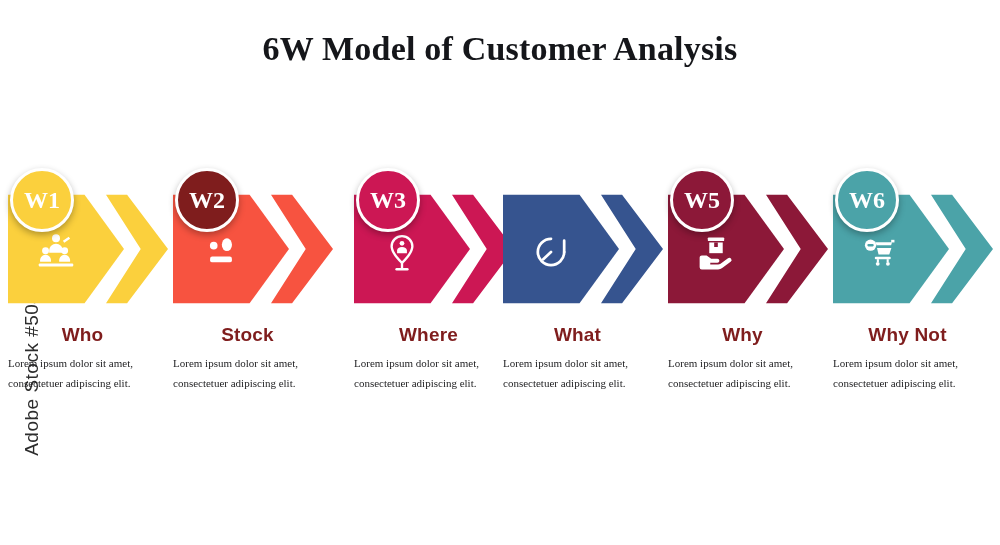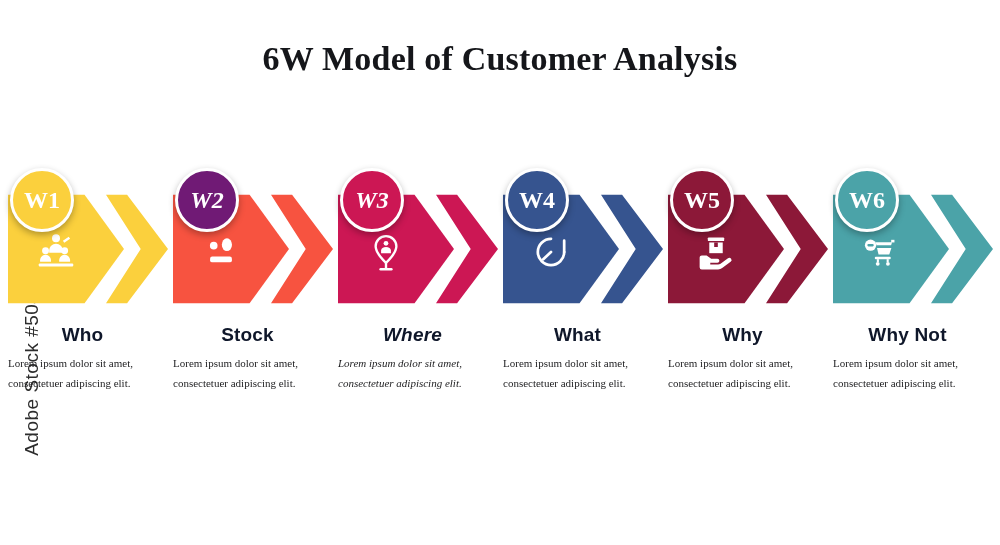--- a/index.html
+++ b/index.html
@@ -7,21 +7,21 @@
     width:1000px;height:545px;
     background:#ffffff;
     font-family:"Liberation Sans",sans-serif;
     overflow:hidden;
     position:relative;
   }
   .canvas{position:absolute;inset:0;background:#fff;}
 
   
   .title{
-    position:absolute;top:40px;left:0;width:1000px;
+    position:absolute;top:30px;left:0;width:1000px;
     text-align:center;
     font-family:"Liberation Serif",serif;
     font-size:34px;font-weight:700;color:#15161a;
     letter-spacing:.2px;
   }
 
   
   .watermark{
     position:absolute;left:-98px;top:330px;
     width:260px;
@@ -75,21 +75,21 @@
     z-index:2;
     display:flex;align-items:center;justify-content:center;
   }
   .icon svg{display:block;}
 
   
   .heading{
     position:absolute;top:156px;left:0;width:165px;
     text-align:center;
     font-family:"Liberation Sans",sans-serif;
-    font-size:19px;font-weight:700;color:#0f172a;
+    font-size:19px;font-weight:700;color:#7f1d1d;
     letter-spacing:.2px;
   }
   .body{
     position:absolute;top:186px;left:8px;width:150px;
     font-family:"Liberation Serif",serif;
     font-size:11px;line-height:19.5px;color:#1d1d1f;
     text-align:left;
   }
 </style>
 </head>
@@ -125,35 +125,35 @@
       </div>
       <div class="heading">Who</div>
       <div class="body">Lorem ipsum dolor sit amet, consectetuer adipiscing elit.</div>
     </div>
 
     <div class="step" style="left:165px;">
       <div class="arrowwrap">
         <div class="arrow-main" style="background:#F75340;"></div>
         <div class="arrow-tail" style="background:#F75340;"></div>
       </div>
-      <div class="badge" style="background:#701a75;font-style:italic;">
+      <div class="badge" style="background:#7f1d1d;">
         <span>W2</span>
       </div>
       <div class="icon">
         <svg viewBox="0 0 44 44" width="40" height="40" fill="#ffffff">
           <circle cx="14" cy="15" r="4.2"></circle>
           <ellipse cx="28.5" cy="14" rx="5.6" ry="7"></ellipse>
           <rect x="10" y="27" width="24" height="6.4" rx="2.4"></rect>
         </svg>
       </div>
       <div class="heading">Stock</div>
       <div class="body">Lorem ipsum dolor sit amet, consectetuer adipiscing elit.</div>
     </div>
 
-    <div class="step" style="left:330px;font-style:italic;">
+    <div class="step" style="left:346px;">
       <div class="arrowwrap">
         <div class="arrow-main" style="background:#CC1754;"></div>
         <div class="arrow-tail" style="background:#CC1754;"></div>
       </div>
       <div class="badge" style="background:#CC1754;">
         <span>W3</span>
       </div>
       <div class="icon">
         <svg viewBox="0 0 44 44" width="40" height="40" fill="none" stroke="#ffffff" stroke-width="2.6">
           <path d="M22 4.5c-6.3 0-11.4 5-11.4 11.2 0 8 11.4 18.3 11.4 18.3s11.4-10.3 11.4-18.3c0-6.2-5.1-11.2-11.4-11.2z" stroke-linejoin="round"></path>
@@ -164,23 +164,20 @@
         </svg>
       </div>
       <div class="heading">Where</div>
       <div class="body">Lorem ipsum dolor sit amet, consectetuer adipiscing elit.</div>
     </div>
 
     <div class="step" style="left:495px;">
       <div class="arrowwrap">
         <div class="arrow-main" style="background:#36548F;"></div>
         <div class="arrow-tail" style="background:#36548F;"></div>
-      </div>
-      <div class="badge" style="background:#36548F;">
-        <span>W4</span>
       </div>
       <div class="icon">
         <svg viewBox="0 0 44 44" width="40" height="40" fill="none" stroke="#ffffff" stroke-width="3" stroke-linecap="round">
           <path d="M22 7.5a14.5 14.5 0 1 0 14.5 14.5"></path>
           <path d="M36.5 22V9.5"></path>
           <path d="M22 22 13.5 30"></path>
         </svg>
       </div>
       <div class="heading">What</div>
       <div class="body">Lorem ipsum dolor sit amet, consectetuer adipiscing elit.</div>

